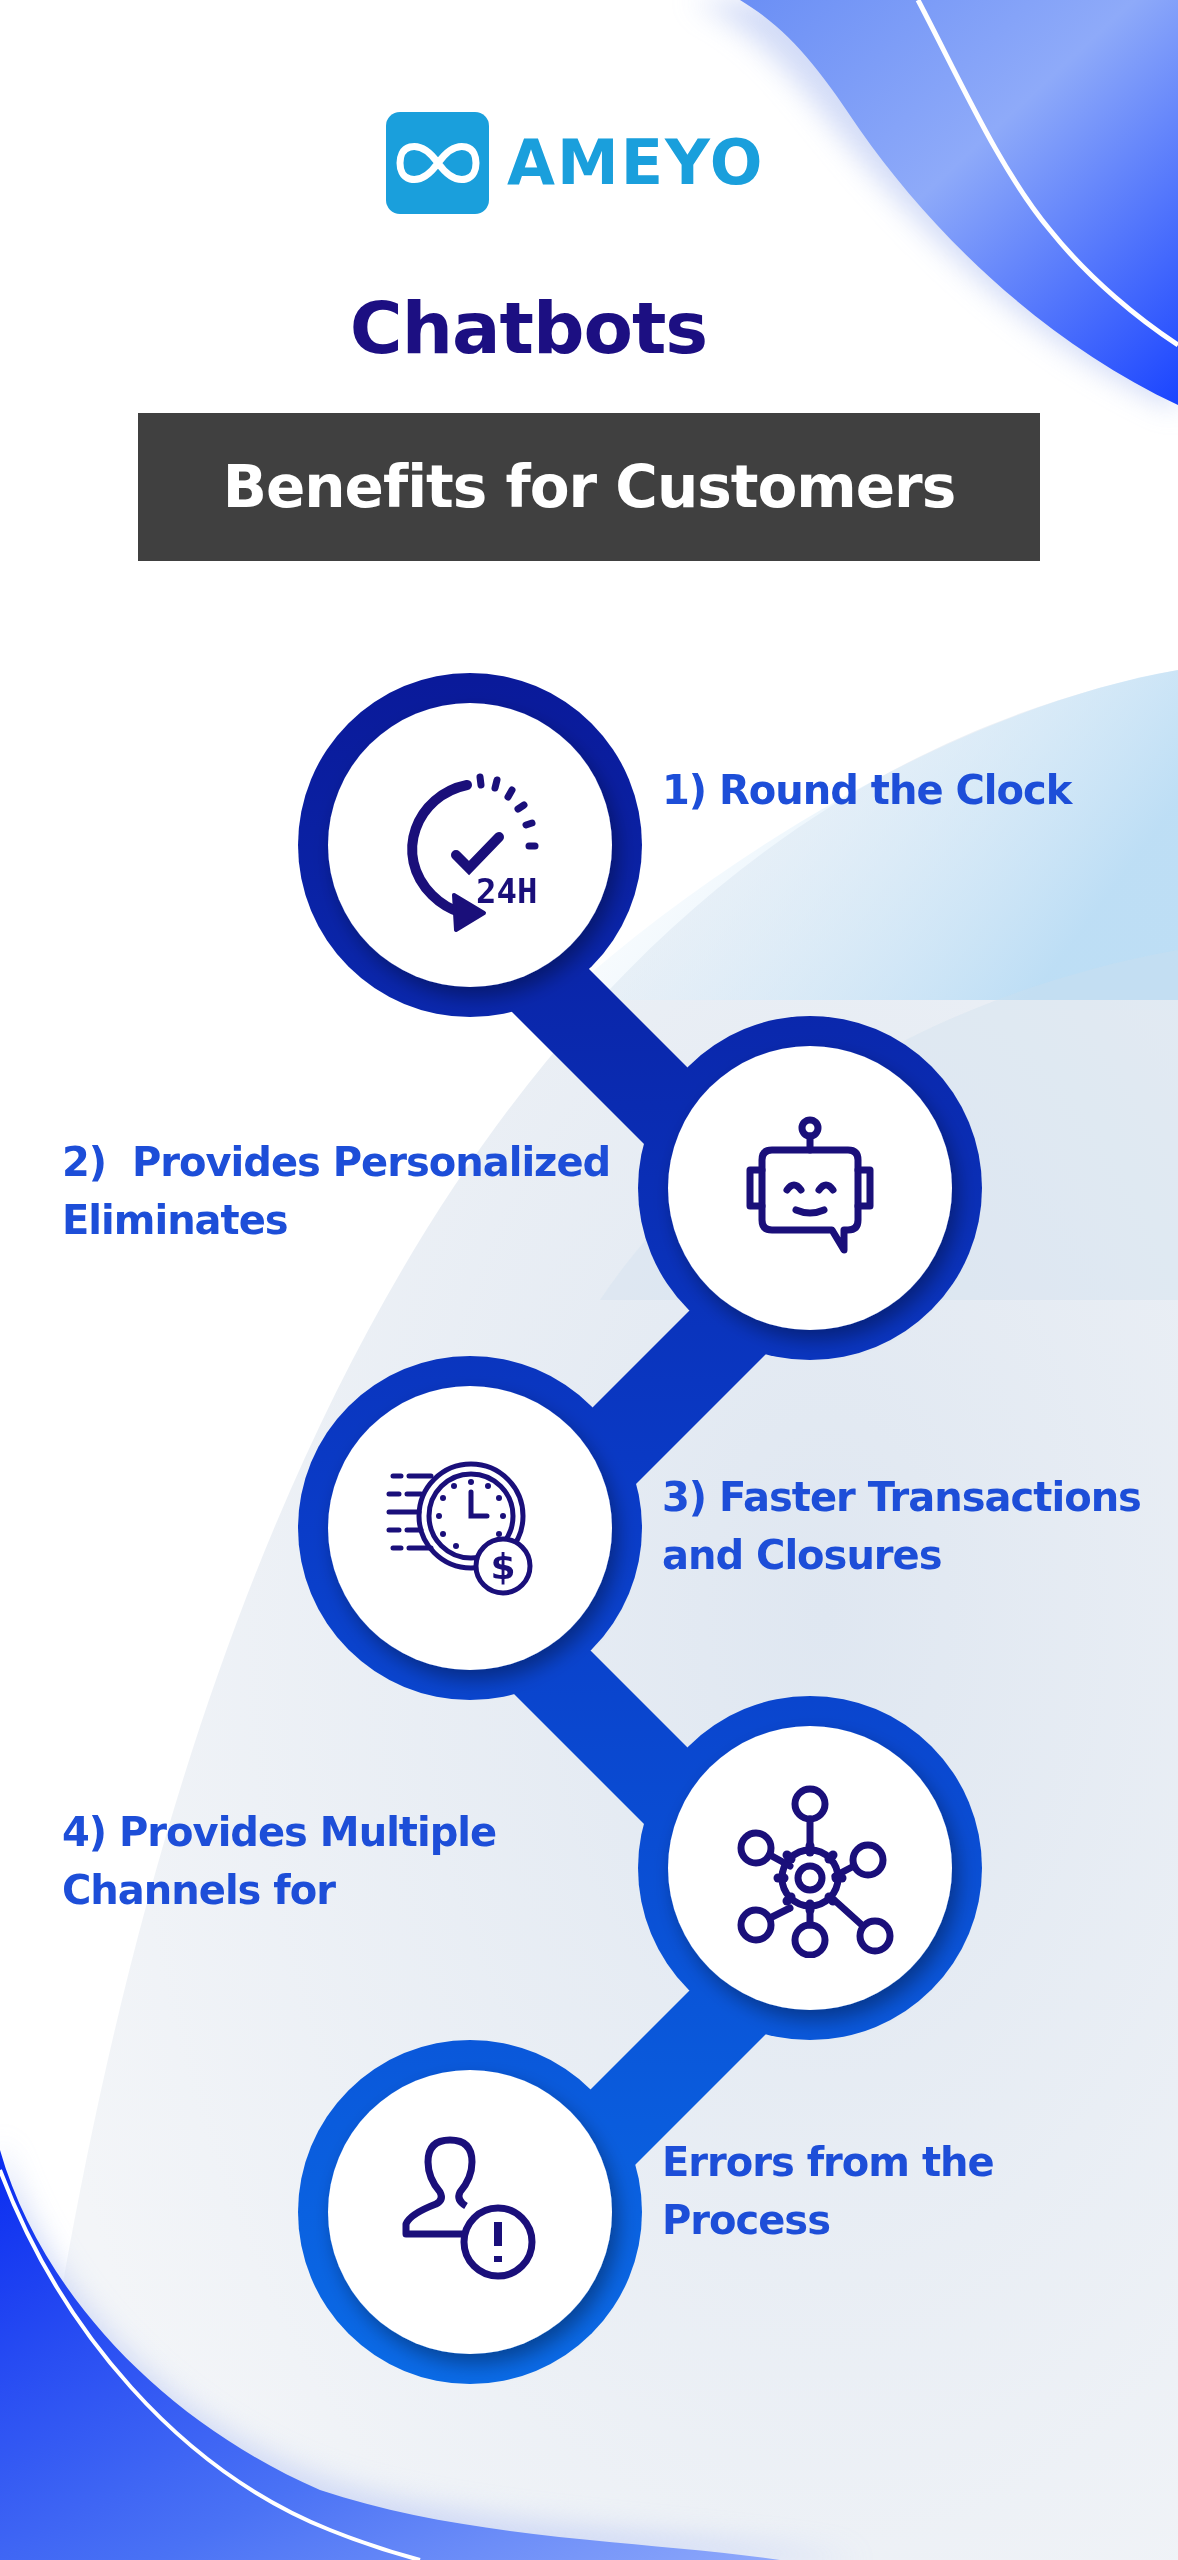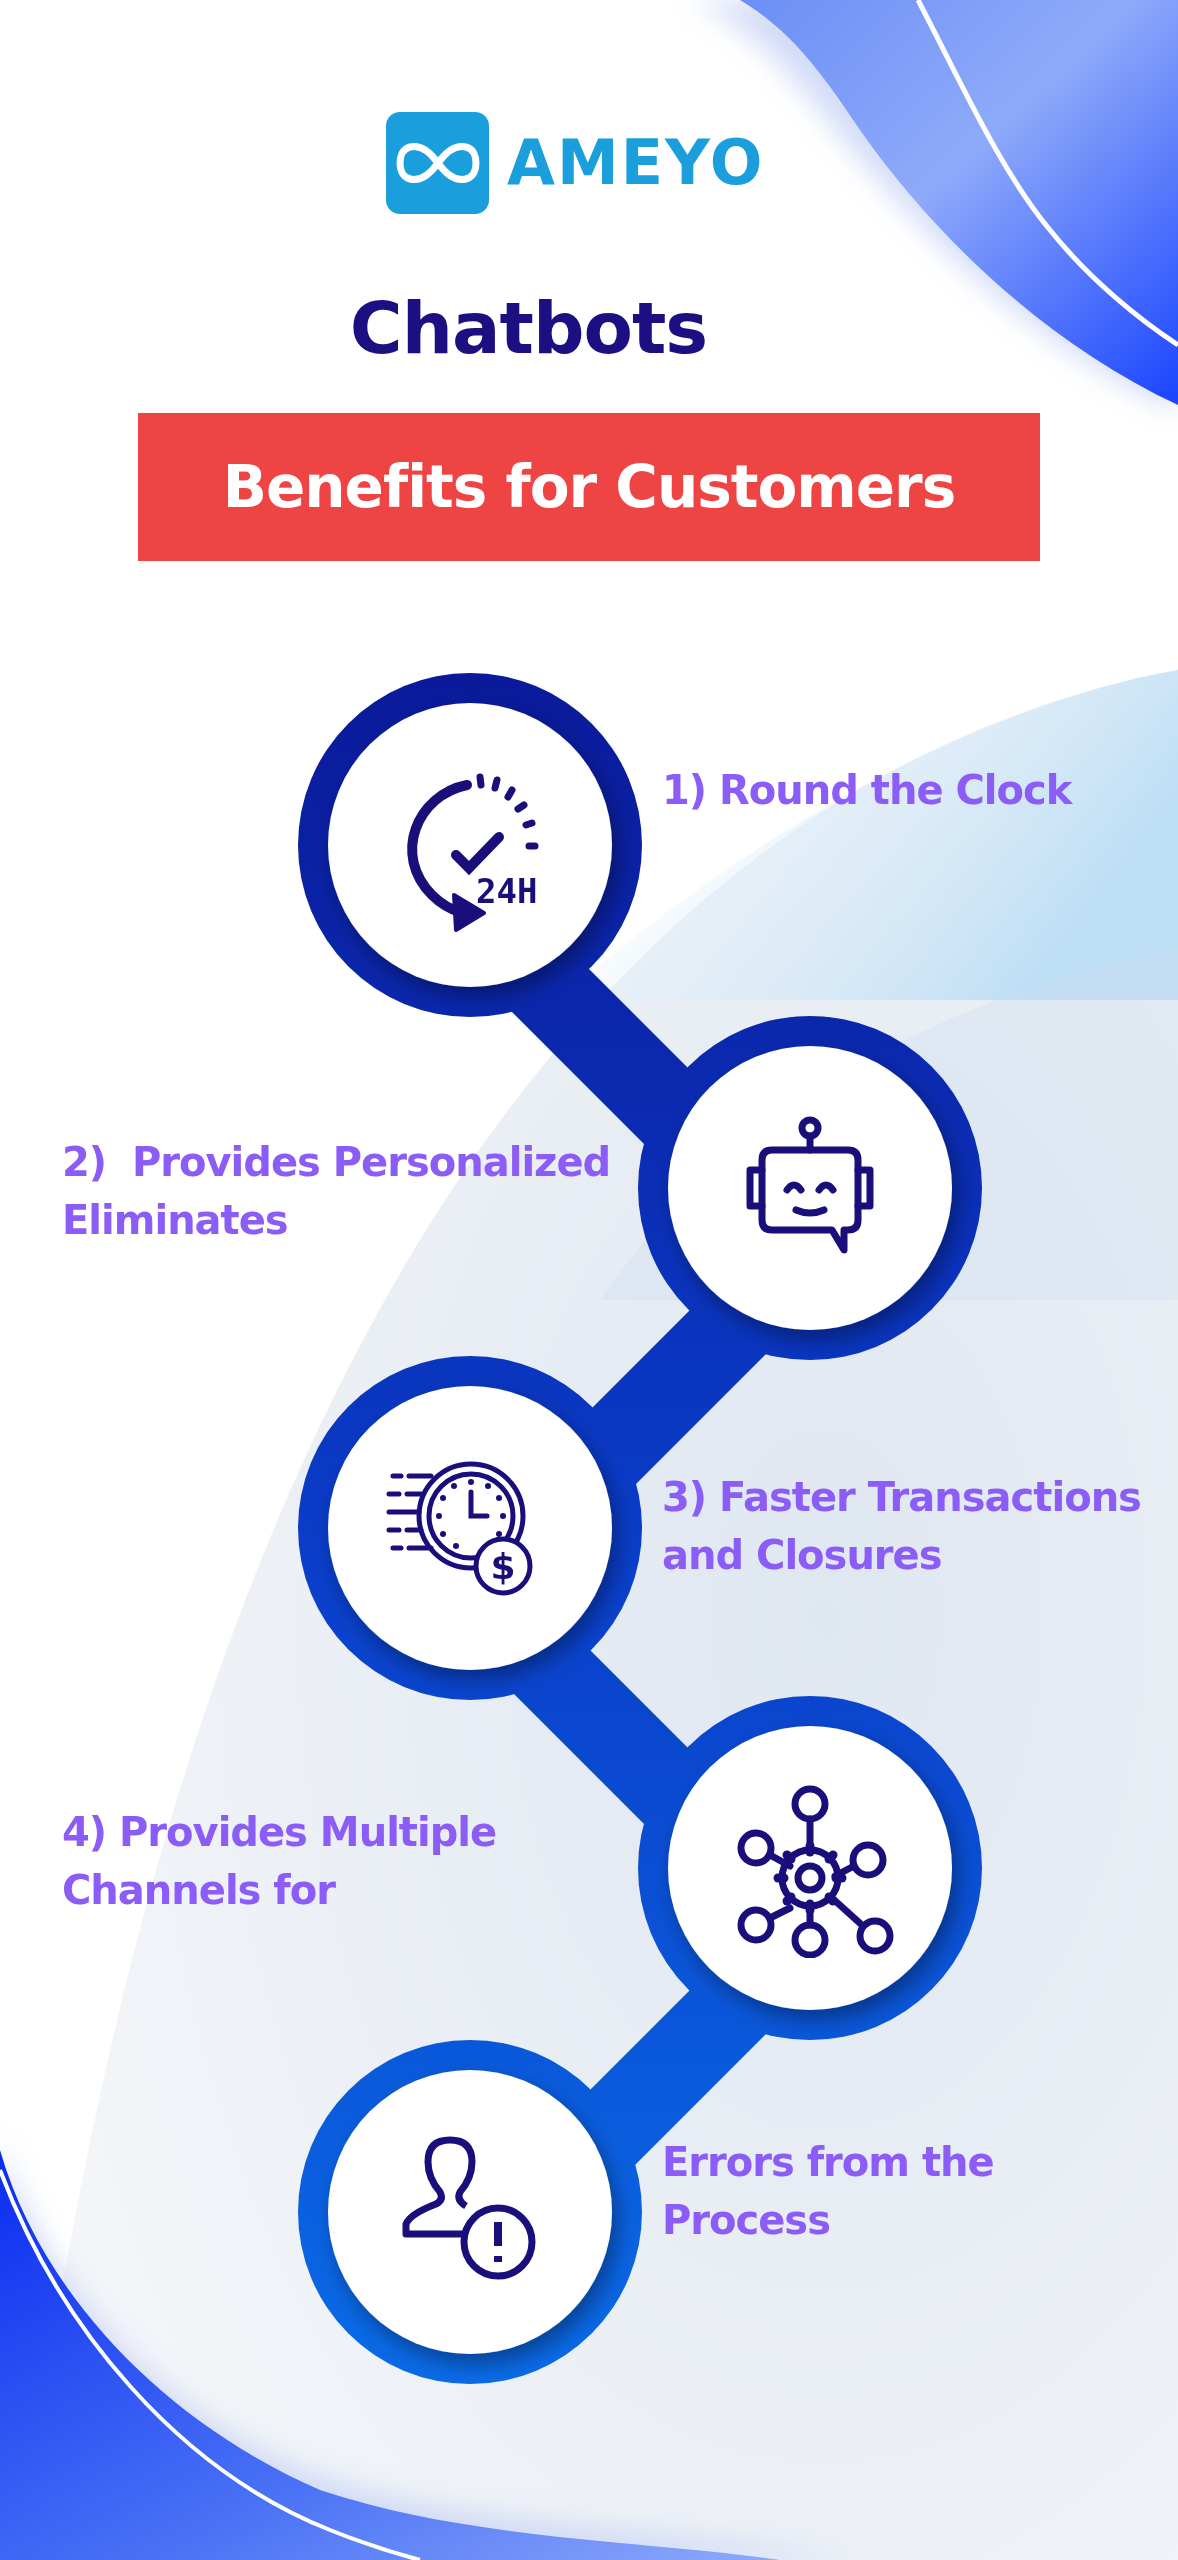--- a/index.html
+++ b/index.html
@@ -2,25 +2,25 @@
 <html><head>
 <meta charset="utf-8">
 <style>
   html, body { margin:0; padding:0; }
   body { width:1178px; height:2560px; position:relative; overflow:hidden; background:#ffffff; font-family:"Liberation Sans", sans-serif; }
   .bg { position:absolute; inset:0; }
   .logo { position:absolute; left:357px; top:112px; display:flex; align-items:center; gap:18px;padding-left:29px; }
   .logo-mark { width:103px; height:102px; border-radius:14px; background:#1a9fdc; display:flex; align-items:center; justify-content:center; }
   .logo-text { font-family:"DejaVu Sans", sans-serif; font-weight:bold; font-size:62px; color:#1a9fdc; letter-spacing:2px; line-height:1; }
   .title { position:absolute; left:0; width:1057px; top:292px; text-align:center; font-family:"DejaVu Sans", sans-serif; font-weight:bold; font-size:72px; color:#1c0f82; line-height:1; letter-spacing:-1px; }
-  .banner { position:absolute; left:138px; top:413px; width:902px; height:148px; background:#ef4444; display:flex; align-items:center; justify-content:center; }
+  .banner { position:absolute; left:138px; top:413px; width:902px; height:148px; background:#404040; display:flex; align-items:center; justify-content:center; }
   .banner span { font-family:"DejaVu Sans", sans-serif; font-weight:bold; font-size:58px; color:#ffffff; letter-spacing:-1px; }
   .chain { position:absolute; left:0; top:0; width:1178px; height:2560px; }
   .icon-wrap { position:absolute; width:180px; height:180px; }
-  .benefit { position:absolute; font-family:"DejaVu Sans", sans-serif; font-weight:bold; font-size:40px; line-height:58px; color:#8b5cf6; letter-spacing:-1px; }
+  .benefit { position:absolute; font-family:"DejaVu Sans", sans-serif; font-weight:bold; font-size:40px; line-height:58px; color:#1d4ed8; letter-spacing:-1px; }
 </style>
 </head>
 <body>
 
 <svg class="bg" width="1178" height="2560" viewBox="0 0 1178 2560">
   <defs>
     <linearGradient id="tr" x1="0" y1="0" x2="1" y2="1">
       <stop offset="0" stop-color="#6b8ff5"></stop>
       <stop offset="0.45" stop-color="#8eaaf9"></stop>
       <stop offset="1" stop-color="#1a44ff"></stop>

